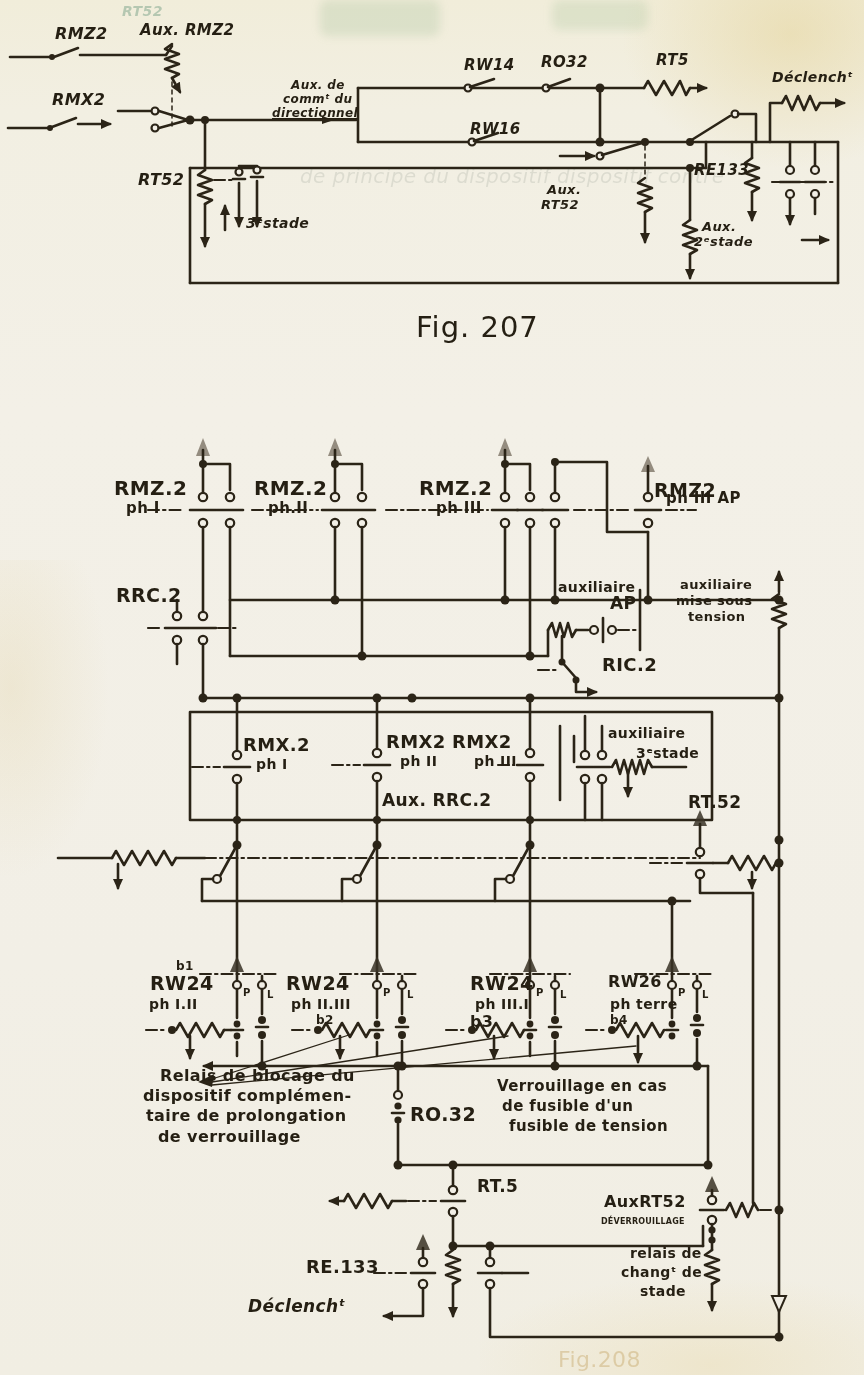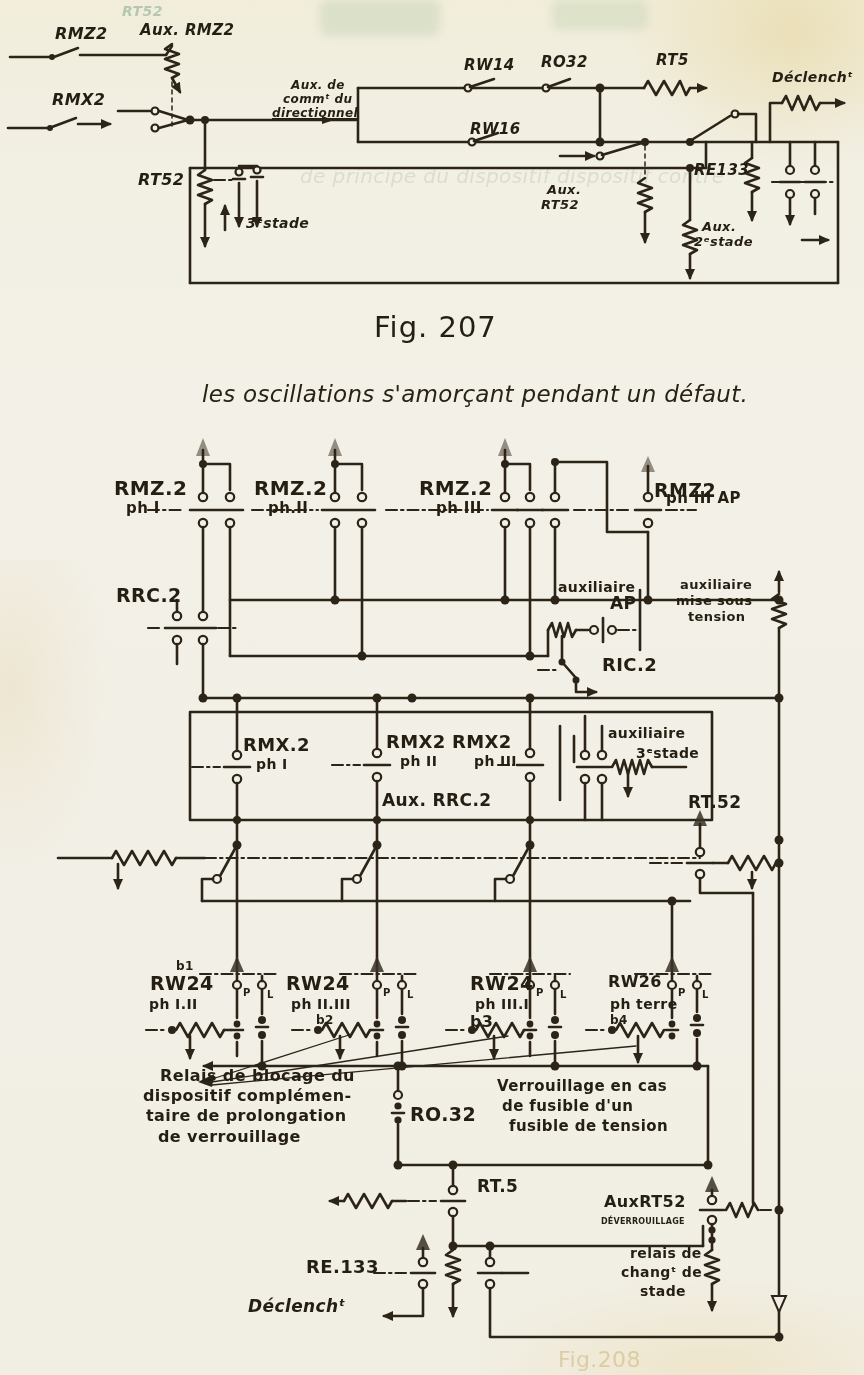--- a/index.html
+++ b/index.html
@@ -8,21 +8,21 @@
     background:linear-gradient(180deg,#f1edda 0%,#f2efe2 8%,#f3f0e7 30%,#f2efe6 70%,#f1eee3 100%);
     font-family:"DejaVu Sans",sans-serif;
   }
   .stain{position:absolute;pointer-events:none;}
   .lbl{
     position:absolute;white-space:nowrap;line-height:1.05;
     color:#251f13;font-family:"DejaVu Sans",sans-serif;font-weight:bold;
     letter-spacing:.4px;
   }
   .hand{font-style:italic;}
-  .fig{font-weight:500;letter-spacing:1px;font-style:normal;}
+  .fig{font-weight:500;letter-spacing:1px;font-style:normal;margin-left:42px;}
   .capt{font-style:italic;font-weight:500;letter-spacing:.3px;color:#282214;}
   .ghost{opacity:.11;font-style:italic;font-weight:normal;color:#30433a;}
   .ghost-green{opacity:.45;color:#6d9a80;font-style:italic;}
   .ghost-yellow{opacity:.4;color:#c2a05e;font-weight:500;}
   svg{position:absolute;left:0;top:0;}
   .w{fill:none;stroke:#2b2417;stroke-width:2.6;stroke-linecap:round;stroke-linejoin:round;}
   .wt{fill:none;stroke:#2b2417;stroke-width:1.3;stroke-linecap:round;}
   .dd{stroke-dasharray:11 4 2.5 4;stroke-width:2.1;}
   .ds{stroke-dasharray:4 4;stroke-width:1.5;}
   .c{fill:#f2efe6;stroke:#2b2417;stroke-width:2.2;}
@@ -496,21 +496,20 @@
   <div class="lbl hand" style="left:470px;top:122px;font-size:15px">RW16</div>
   <div class="lbl hand" style="left:138px;top:172px;font-size:16px">RT52</div>
   <div class="lbl hand" style="left:246px;top:216px;font-size:14px">3ᵉstade</div>
   <div class="lbl hand" style="left:547px;top:183px;font-size:13px">Aux.</div>
   <div class="lbl hand" style="left:541px;top:198px;font-size:13px">RT52</div>
   <div class="lbl hand" style="left:694px;top:163px;font-size:15px">RE133</div>
   <div class="lbl hand" style="left:702px;top:220px;font-size:13px">Aux.</div>
   <div class="lbl hand" style="left:694px;top:235px;font-size:13px">2ᵉstade</div>
 
   <div class="lbl fig" style="left:374px;top:312px;font-size:29px">Fig. 207</div>
-  <div class="lbl capt" style="left:202px;top:382px;font-size:23px">les oscillations s'amorçant pendant un défaut.</div>
 
   <div class="lbl" style="left:114px;top:478px;font-size:20px">RMZ.2</div>
   <div class="lbl" style="left:126px;top:501px;font-size:15px">ph I</div>
   <div class="lbl" style="left:254px;top:478px;font-size:20px">RMZ.2</div>
   <div class="lbl" style="left:268px;top:501px;font-size:15px">ph.II</div>
   <div class="lbl" style="left:419px;top:478px;font-size:20px">RMZ.2</div>
   <div class="lbl" style="left:436px;top:501px;font-size:15px">ph III</div>
   <div class="lbl" style="left:654px;top:481px;font-size:19px">RMZ2</div>
   <div class="lbl" style="left:666px;top:491px;font-size:15px">ph III AP</div>
   <div class="lbl" style="left:116px;top:586px;font-size:19px">RRC.2</div>

